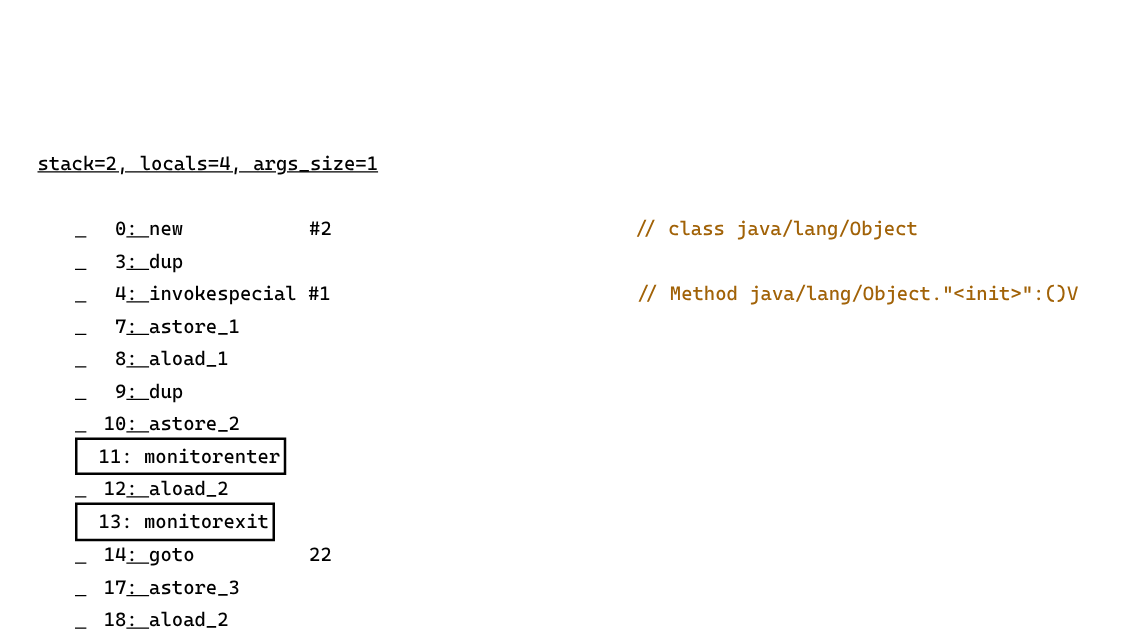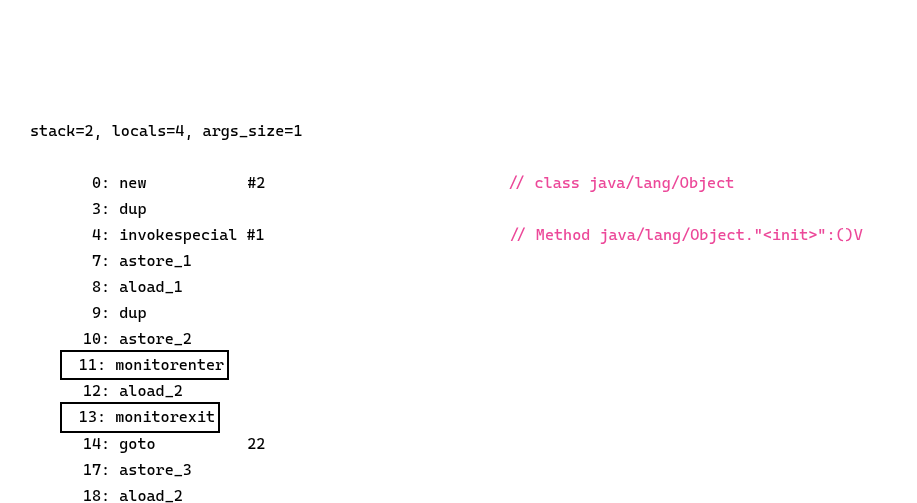--- a/index.html
+++ b/index.html
@@ -6,26 +6,26 @@
       margin: 0;
       padding: 14px 20px;
       font-family: "SF Mono", Monaco, "Cascadia Code", "Roboto Mono", Consolas, "Courier New", monospace;
       font-size: 15.5px;
       line-height: 1.68;
       color: #000;
       background: #fff;
       white-space: pre;
       position: relative;
     }
-    .line { display: block; }
+    .line { display: block; text-decoration: underline; }
     .indent0 { padding-left: 10px; }
     .indent2 { padding-left: 40px; }
     .offset { display: inline-block; width: 32px; text-align: right; }
     .op { display: inline-block; width: 128px; }
-    .cmt { display: inline-block; color:#ec4899; }
+    .cmt { display: inline-block; color:#a16207; }
     .boxed {
       border: 2px solid #000000;
       display: inline-block;
       padding: 0 3px;
       margin: -2px 0;
     }
   </style>
 </head>
 <body>
 

